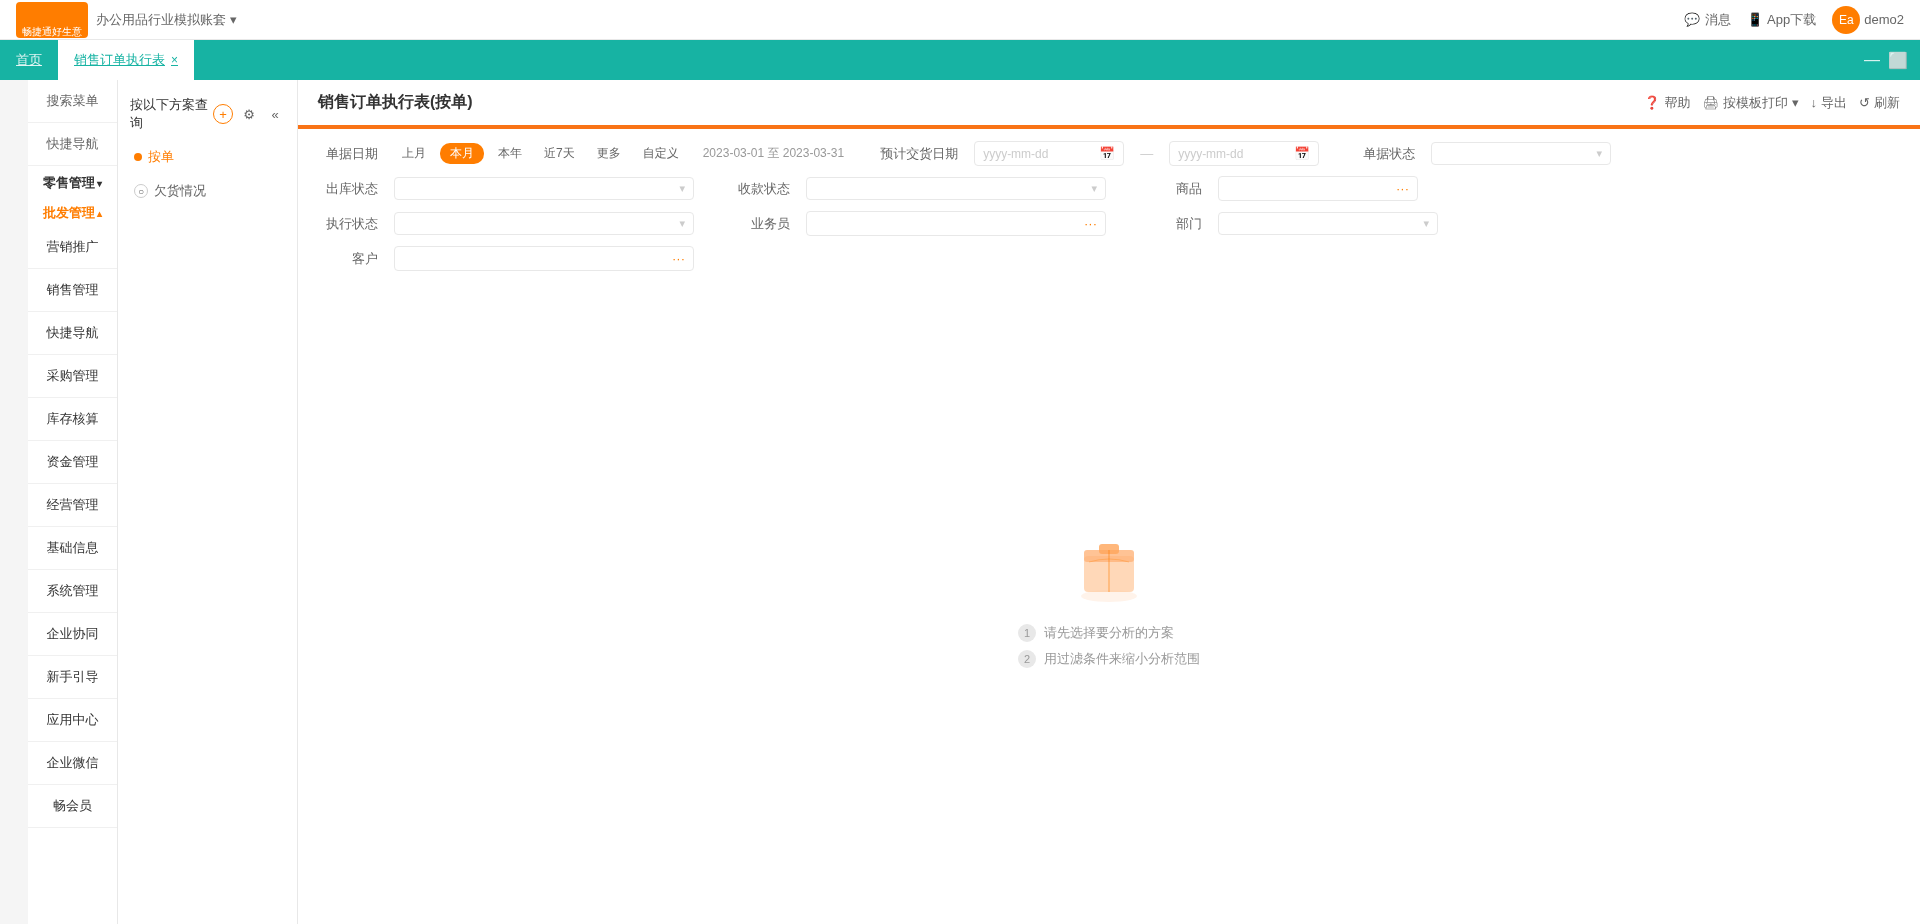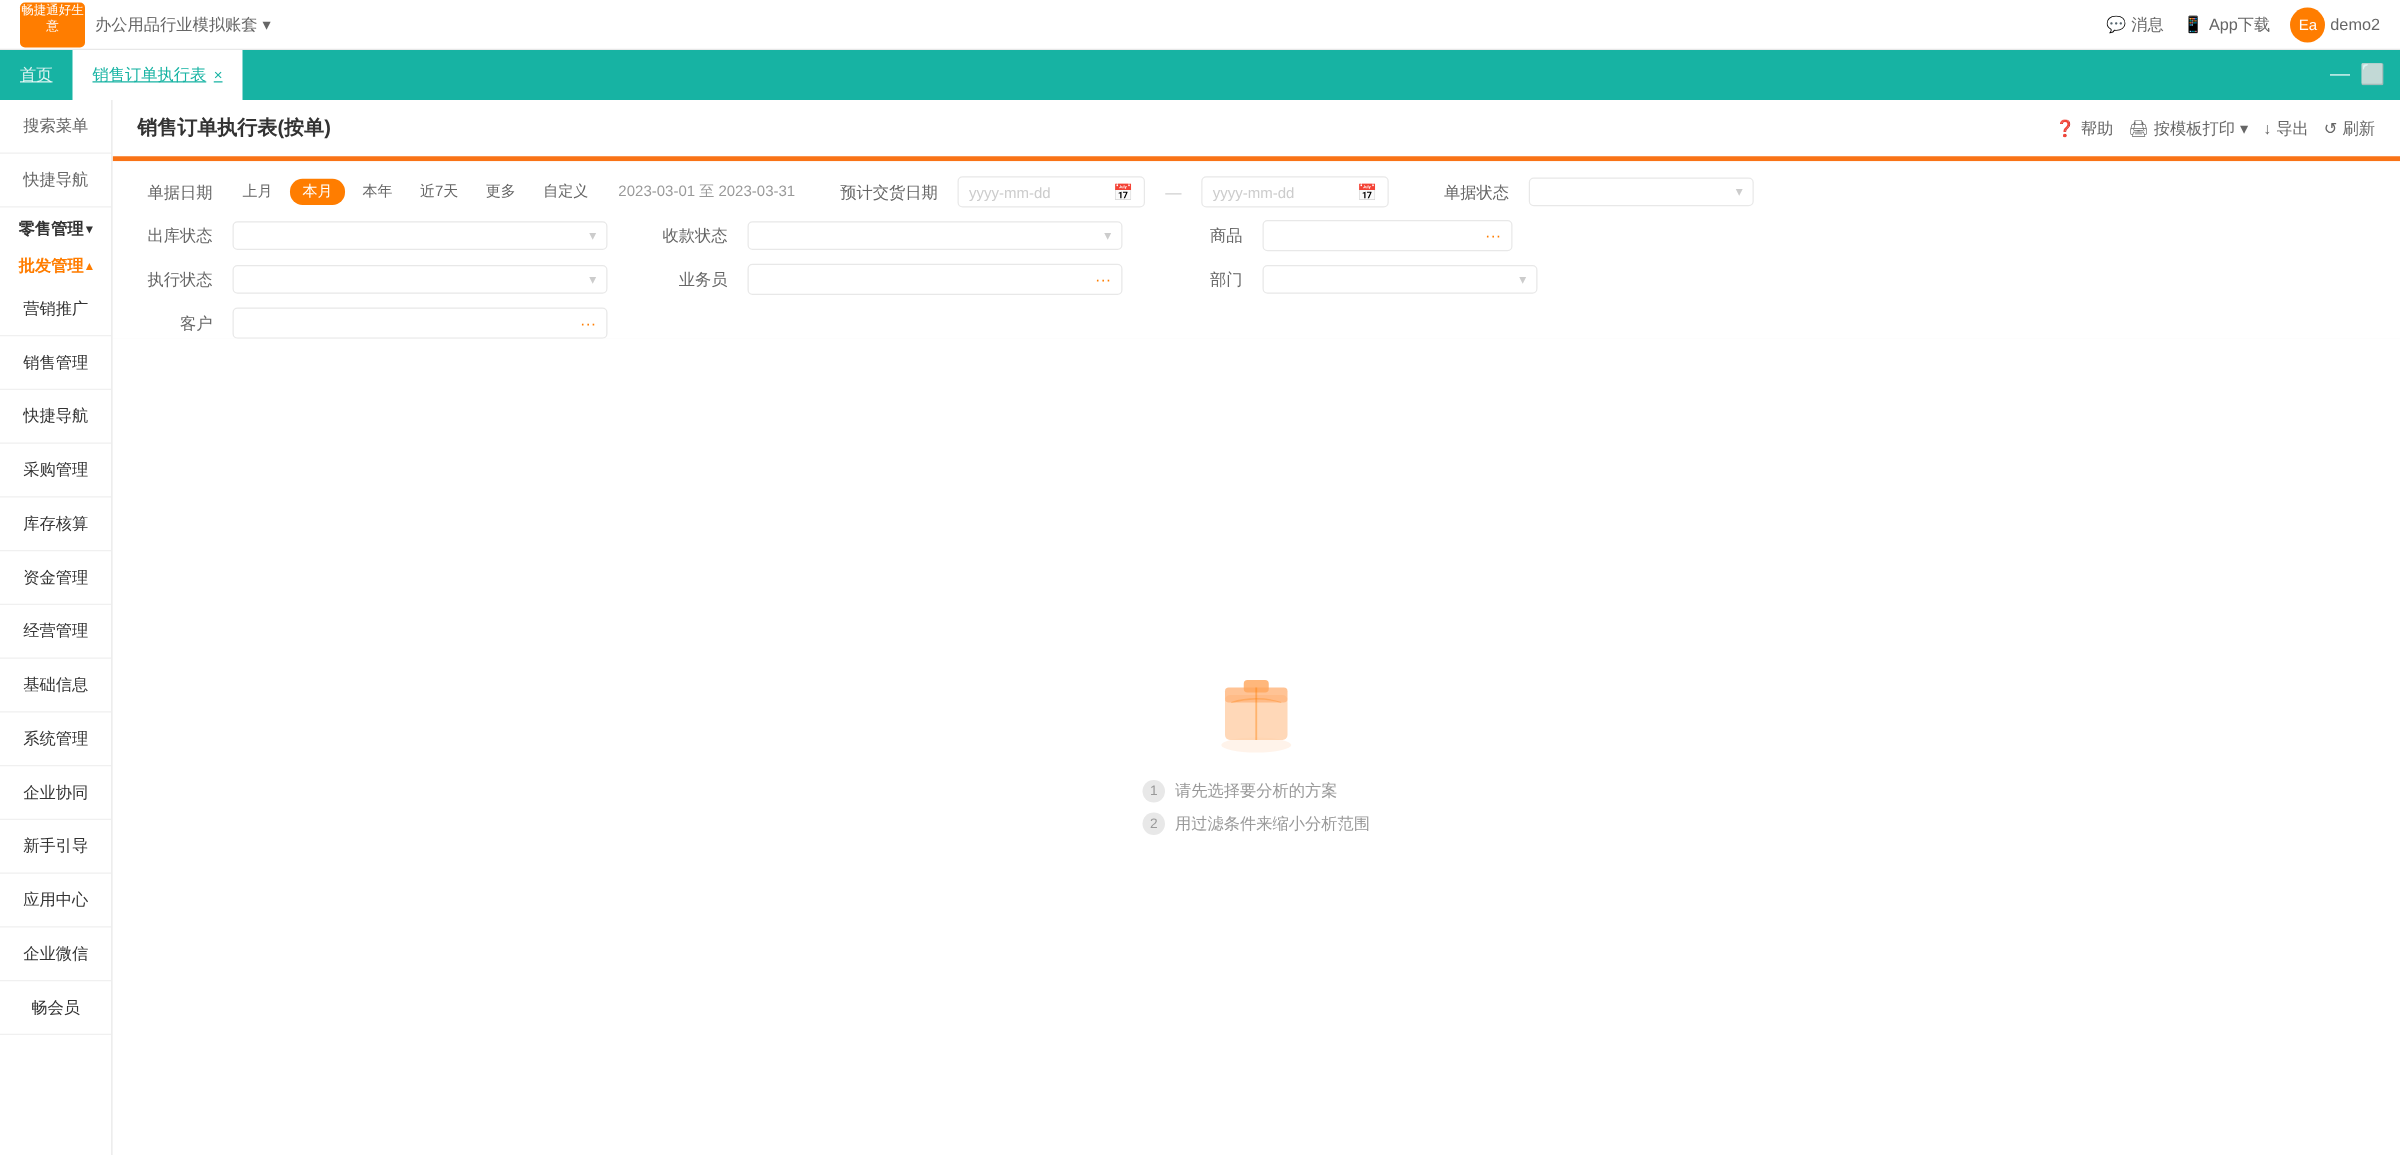--- a/index.html
+++ b/index.html
@@ -10,21 +10,21 @@
       background: #fff;
       height: 40px;
       display: flex;
       align-items: center;
       justify-content: space-between;
       padding: 0 16px;
       border-bottom: 1px solid #e8e8e8;
       flex-shrink: 0;
     }
     .topbar-left { display: flex; align-items: center; gap: 8px; }
-    .logo-box { width: 52px; height: 36px; background: #ff7d00; border-radius: 4px; display: flex; align-items: flex-start; justify-content: center; color: white; font-size: 11px; line-height: 1.2; text-align: center; }
+    .logo-box { width: 72px; height: 36px; background: #ff7d00; border-radius: 4px; display: flex; align-items: flex-end; justify-content: center; color: white; font-size: 11px; line-height: 1.2; text-align: center; }
     .topbar-breadcrumb { color: #666; font-size: 13px; display: flex; align-items: center; gap: 4px; }
     .topbar-right { display: flex; align-items: center; gap: 16px; color: #666; font-size: 13px; }
     .topbar-right-item { display: flex; align-items: center; gap: 4px; cursor: pointer; }
     .avatar { width: 28px; height: 28px; border-radius: 50%; background: #ff7d00; display: flex; align-items: center; justify-content: center; color: white; font-size: 12px; }
 
     
     .tabbar {
       background: #17b3a3;
       height: 40px;
       display: flex;
@@ -44,21 +44,21 @@
       white-space: nowrap;
       text-decoration: underline;
     }
     .tab.home { background: transparent; }
     .tab.active { background: #fff; color: #17b3a3; border-radius: 0; }
     .tab-close { color: #17b3a3; cursor: pointer; font-size: 12px; }
     .tabbar-actions { margin-left: auto; display: flex; align-items: center; gap: 8px; padding-right: 12px; }
     .tabbar-action-btn { color: rgba(255,255,255,0.85); cursor: pointer; font-size: 16px; }
 
     
-    .main-layout { display: flex; flex: 1; overflow: hidden; }
+    .main-layout { display: flex; flex: 1; overflow: hidden; padding-left: 28px; }
 
     
     .sidebar { width: 90px; background: #fff; border-right: 1px solid #e8e8e8; display: flex; flex-direction: column; overflow-y: auto; flex-shrink: 0; }
     .sidebar-item { padding: 12px 0; text-align: center; cursor: pointer; color: #333; font-size: 13px; border-bottom: 1px solid #f0f0f0; }
     .sidebar-item.search { color: #666; font-size: 13px; }
     .sidebar-item.nav { color: #666; }
     .sidebar-section { padding: 8px 0 4px; text-align: center; color: #333; font-size: 13px; font-weight: bold; cursor: pointer; display: flex; align-items: center; justify-content: center; gap: 2px; }
     .sidebar-section.expanded { color: #ff7d00; }
 
     
@@ -212,20 +212,44 @@
     <div class="sidebar-item">
       <span>企业微信</span>
     </div>
     <div class="sidebar-item">
       <span>畅会员</span>
     </div>
   </div>
 
   <div class="content">
 
+    <div class="left-panel">
+      <div class="left-panel-header">
+        <span class="left-panel-title">按以下方案查询</span>
+        <div class="left-panel-actions">
+          <div class="icon-btn add">
+            <span>+</span>
+          </div>
+          <div class="icon-btn">
+            <span>⚙</span>
+          </div>
+          <div class="icon-btn">
+            <span>«</span>
+          </div>
+        </div>
+      </div>
+      <div class="left-panel-item active">
+        <div class="dot"></div>
+        <span>按单</span>
+      </div>
+      <div class="left-panel-item">
+        <div class="circle">○</div>
+        <span>欠货情况</span>
+      </div>
+    </div>
 
     <div class="right-panel">
 
       <div class="page-header">
         <div class="page-title">销售订单执行表(按单)</div>
         <div class="page-header-actions">
           <div class="header-action">
             <span>❓</span>
             <span>帮助</span>
           </div>

